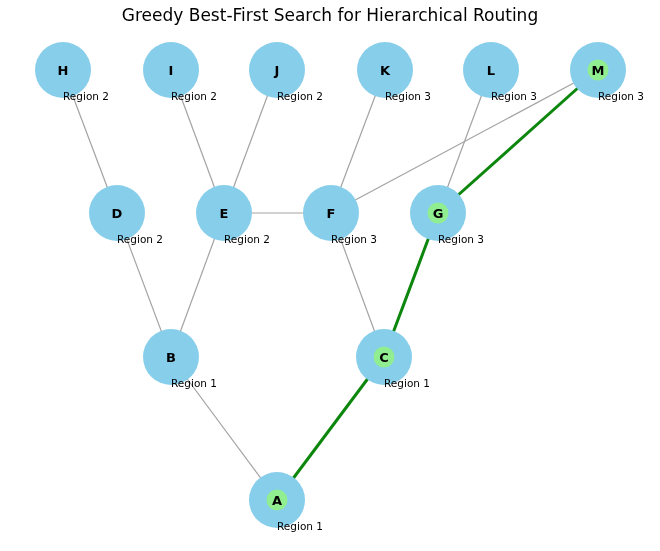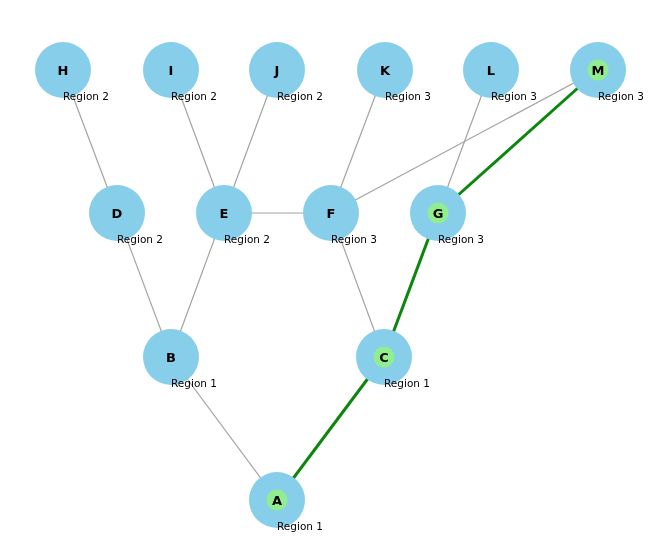--- a/index.html
+++ b/index.html
@@ -39,20 +39,21 @@
   .region-label {
     font-family: "DejaVu Sans", sans-serif;
     font-size: 10.5px;
     fill: #000000;
   }
 </style>
 </head>
 <body>
 
 <div class="figure">
+  <div class="chart-title">Greedy Best-First Search for Hierarchical Routing</div>
   <svg class="graph" id="graph-svg" width="660" height="551" viewBox="0 0 660 551">
       <line x1="63" y1="70" x2="117" y2="213" stroke="#a3a3a3" stroke-width="1.2"></line>
       <line x1="171" y1="70" x2="224" y2="213" stroke="#a3a3a3" stroke-width="1.2"></line>
       <line x1="277" y1="70" x2="224" y2="213" stroke="#a3a3a3" stroke-width="1.2"></line>
       <line x1="385" y1="70" x2="331" y2="213" stroke="#a3a3a3" stroke-width="1.2"></line>
       <line x1="491" y1="70" x2="438" y2="213" stroke="#a3a3a3" stroke-width="1.2"></line>
       <line x1="598" y1="70" x2="331" y2="213" stroke="#a3a3a3" stroke-width="1.2"></line>
       <line x1="224" y1="213" x2="331" y2="213" stroke="#a3a3a3" stroke-width="1.2"></line>
       <line x1="117" y1="213" x2="171" y2="357" stroke="#a3a3a3" stroke-width="1.2"></line>
       <line x1="224" y1="213" x2="171" y2="357" stroke="#a3a3a3" stroke-width="1.2"></line>

